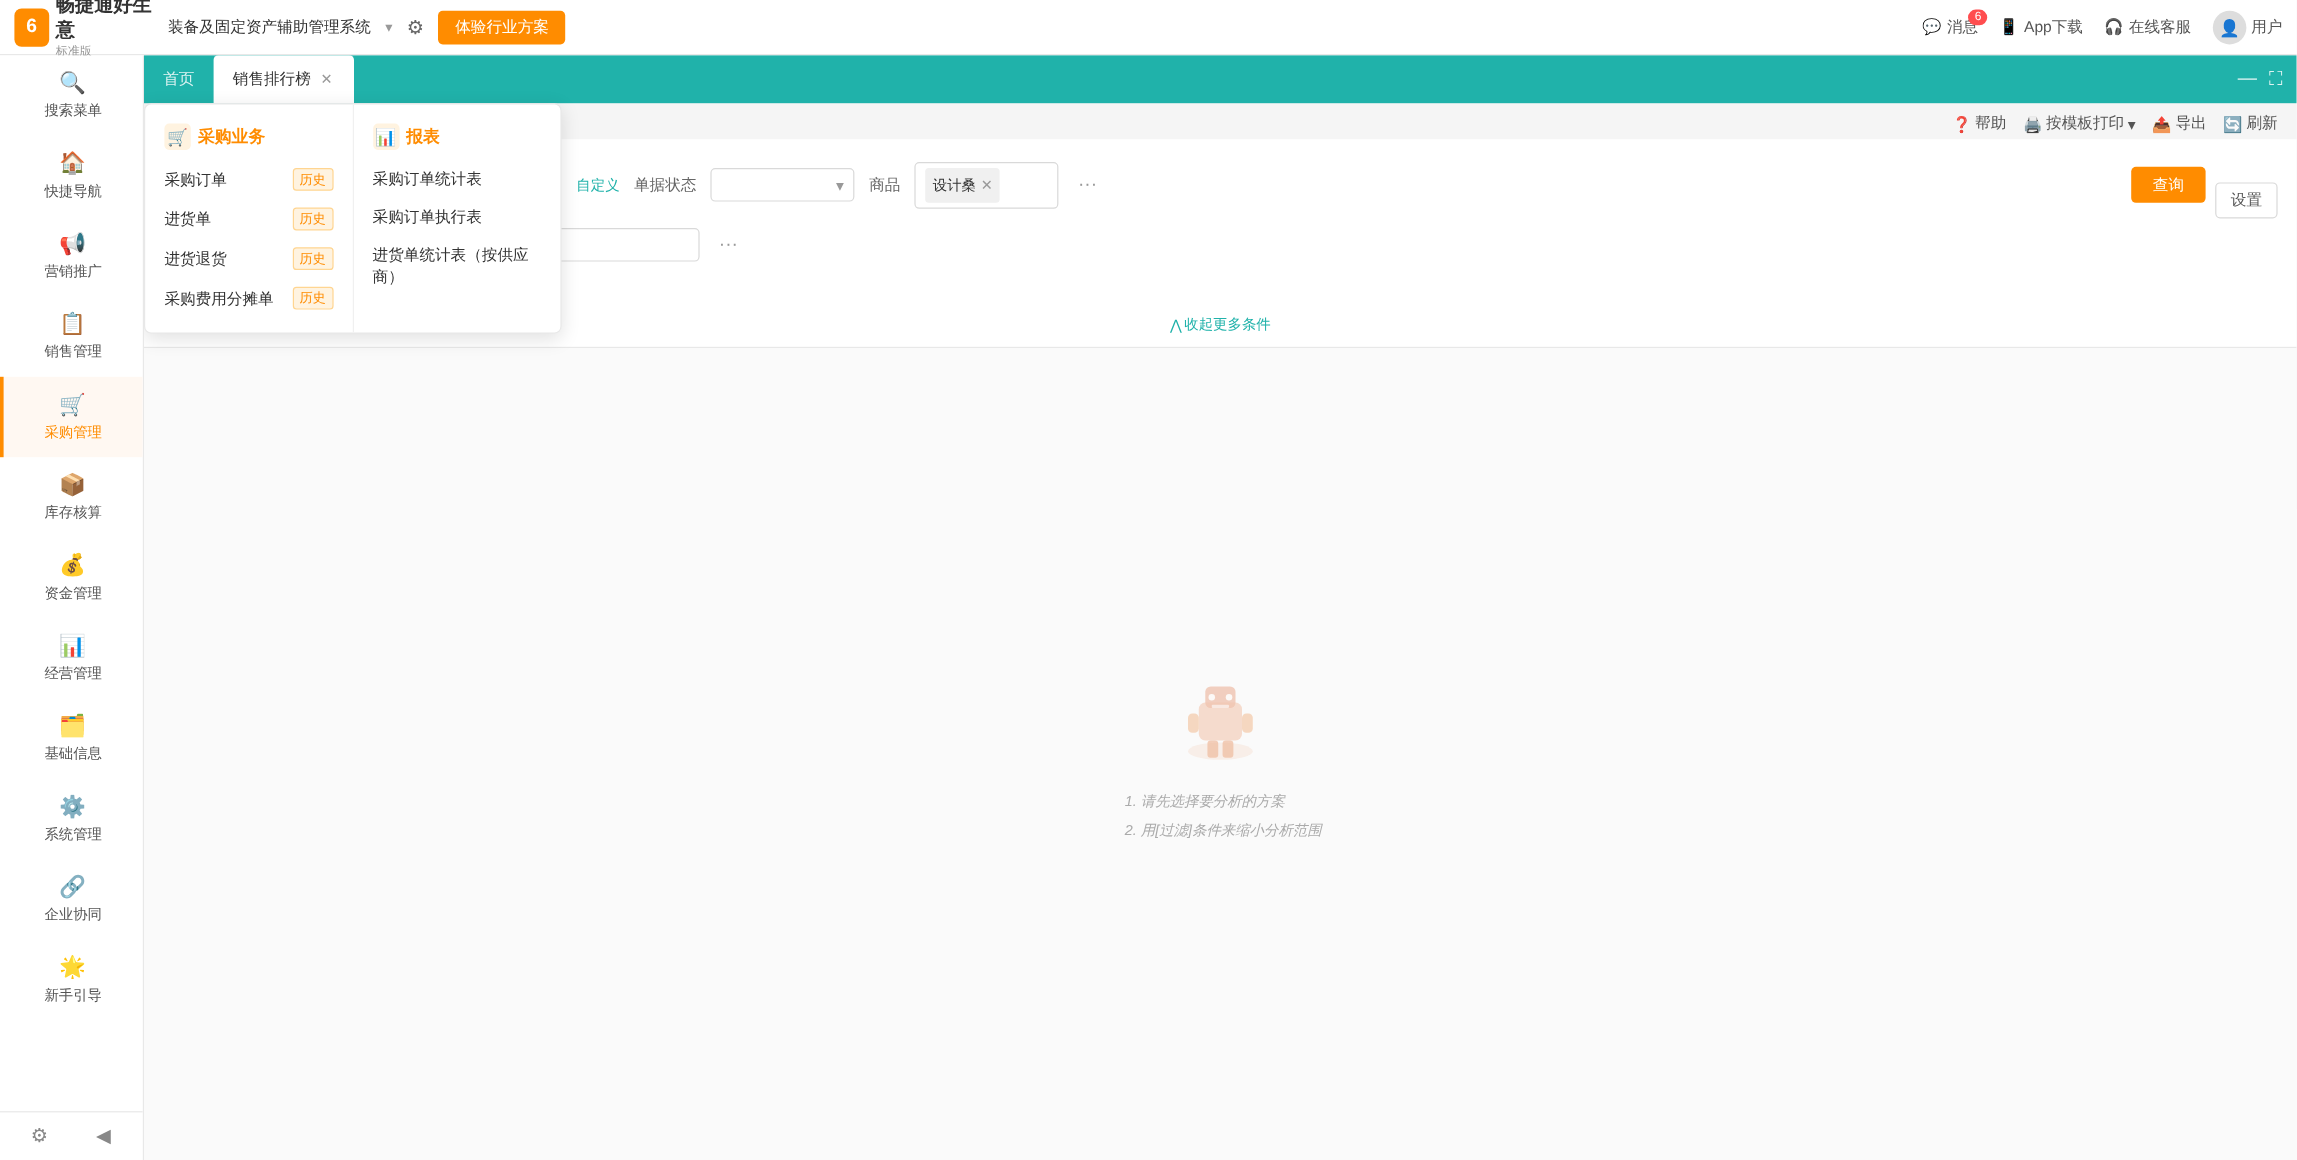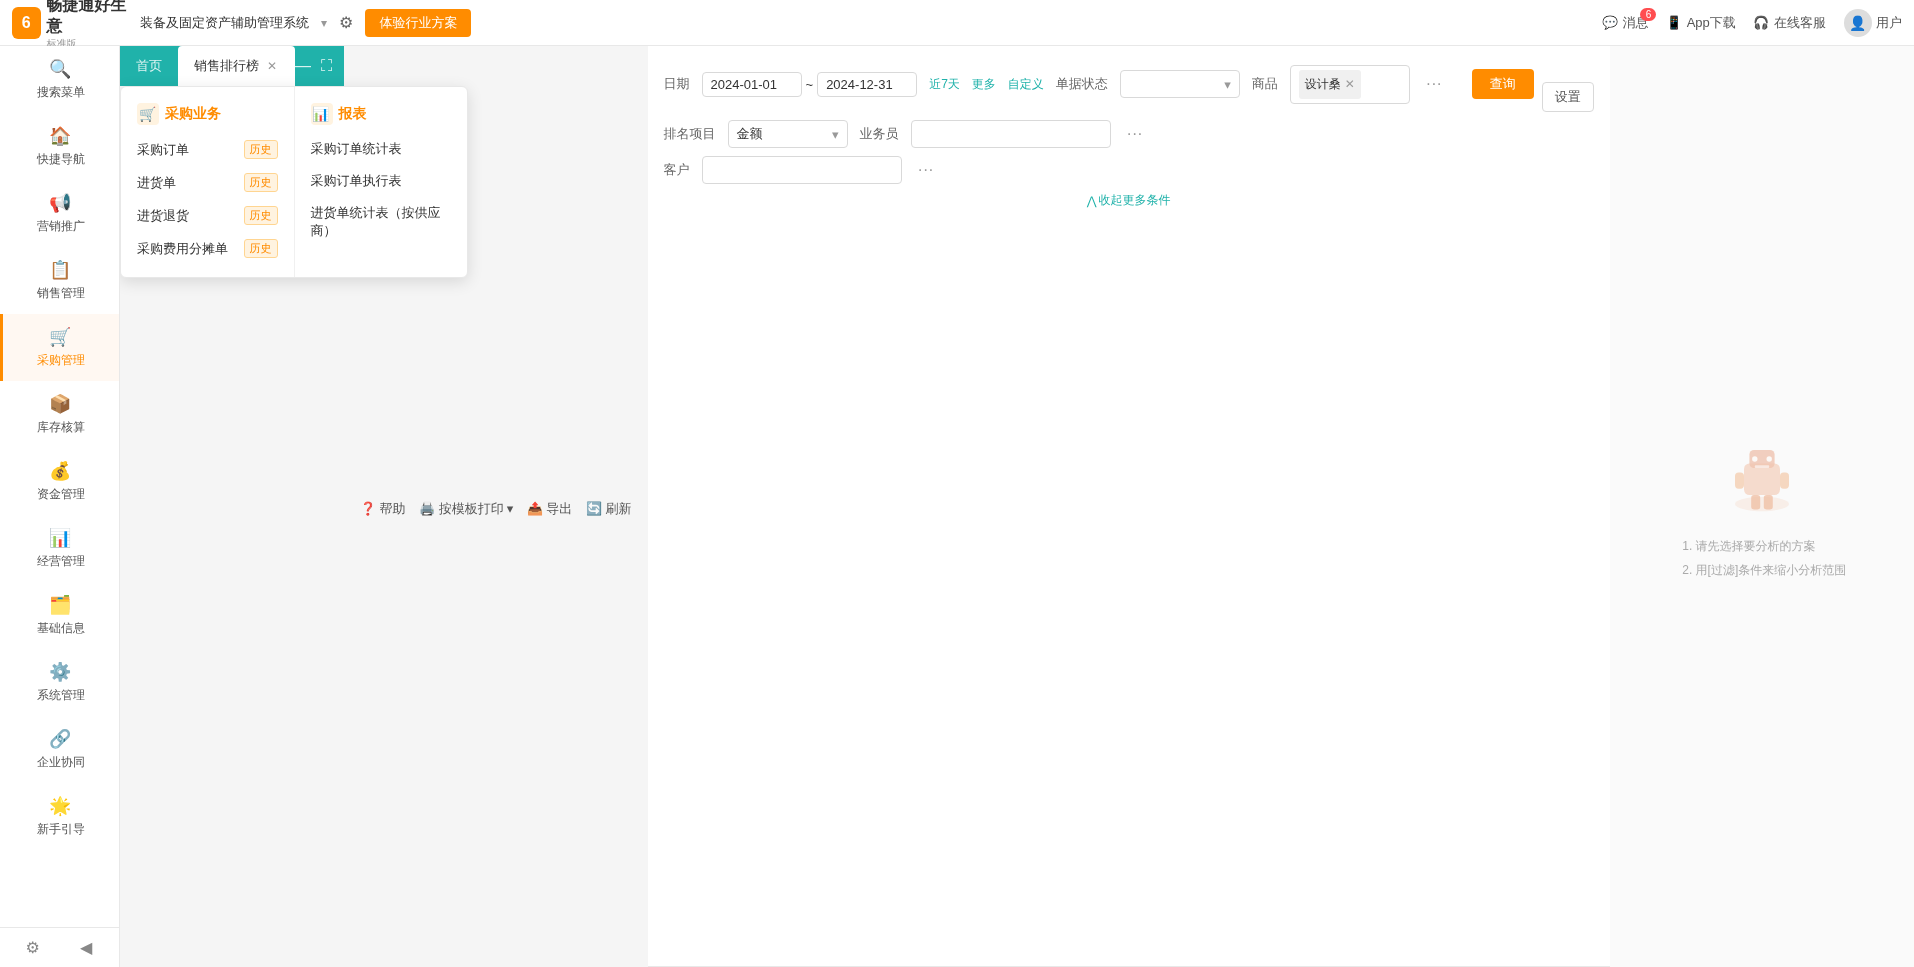--- a/index.html
+++ b/index.html
@@ -161,21 +161,21 @@
       justify-content: center;
       cursor: pointer;
       color: #888;
       font-size: 16px;
     }
 
     
     .content-area {
       flex: 1;
       display: flex;
-      flex-direction: row;
+      flex-direction: column;
       overflow: hidden;
       position: relative;
     }
 
     
     .tab-bar {
       height: 40px;
       background: #20b2aa;
       display: flex;
       align-items: center;
@@ -361,20 +361,21 @@
       width: 90px;
       height: 90px;
       opacity: 0.6;
     }
     .empty-state ol {
       list-style: decimal;
       padding-left: 18px;
       color: #aaa;
       font-size: 12px;
       line-height: 2;
+      font-style: italic;
     }
     
     .dropdown-menu {
       position: absolute;
       top: 40px;
       left: 0;
       z-index: 200;
       background: #fff;
       border: 1px solid #e8e8e8;
       border-radius: 6px;

